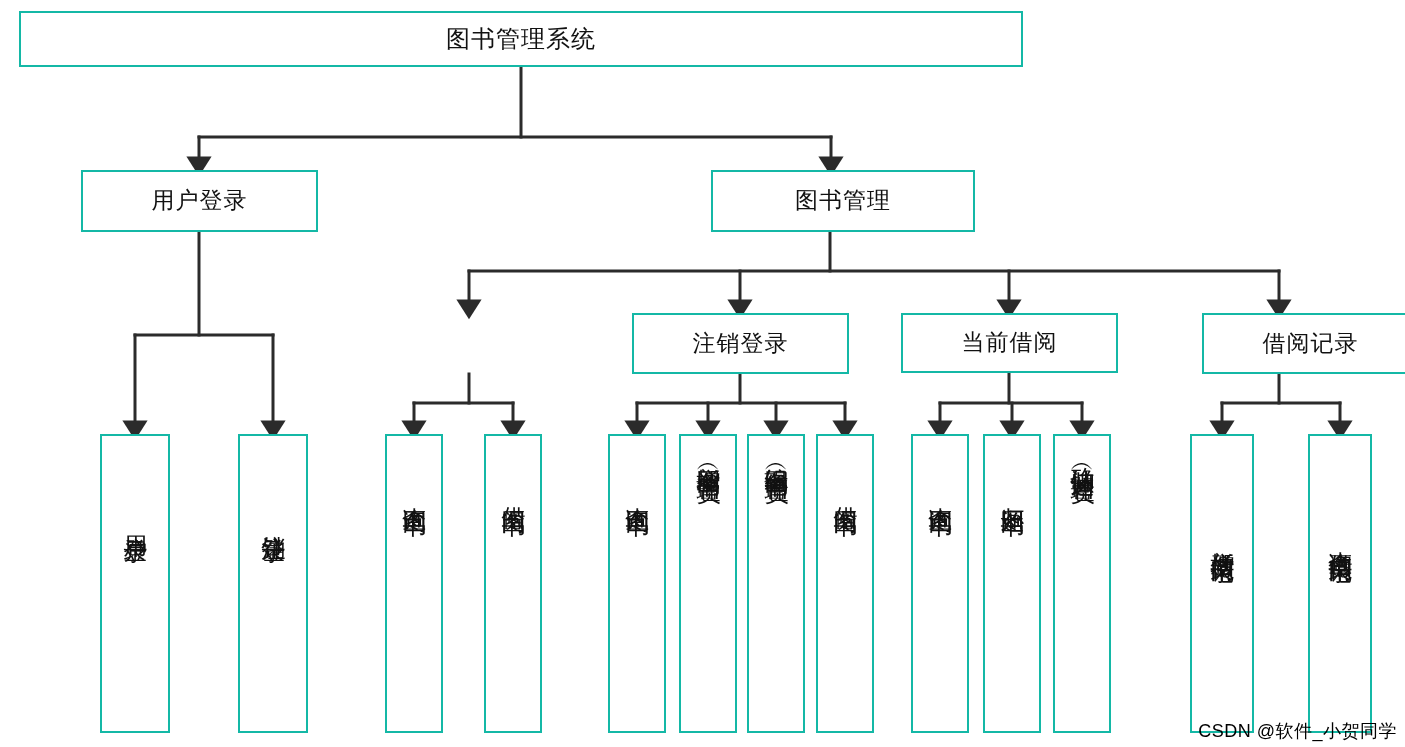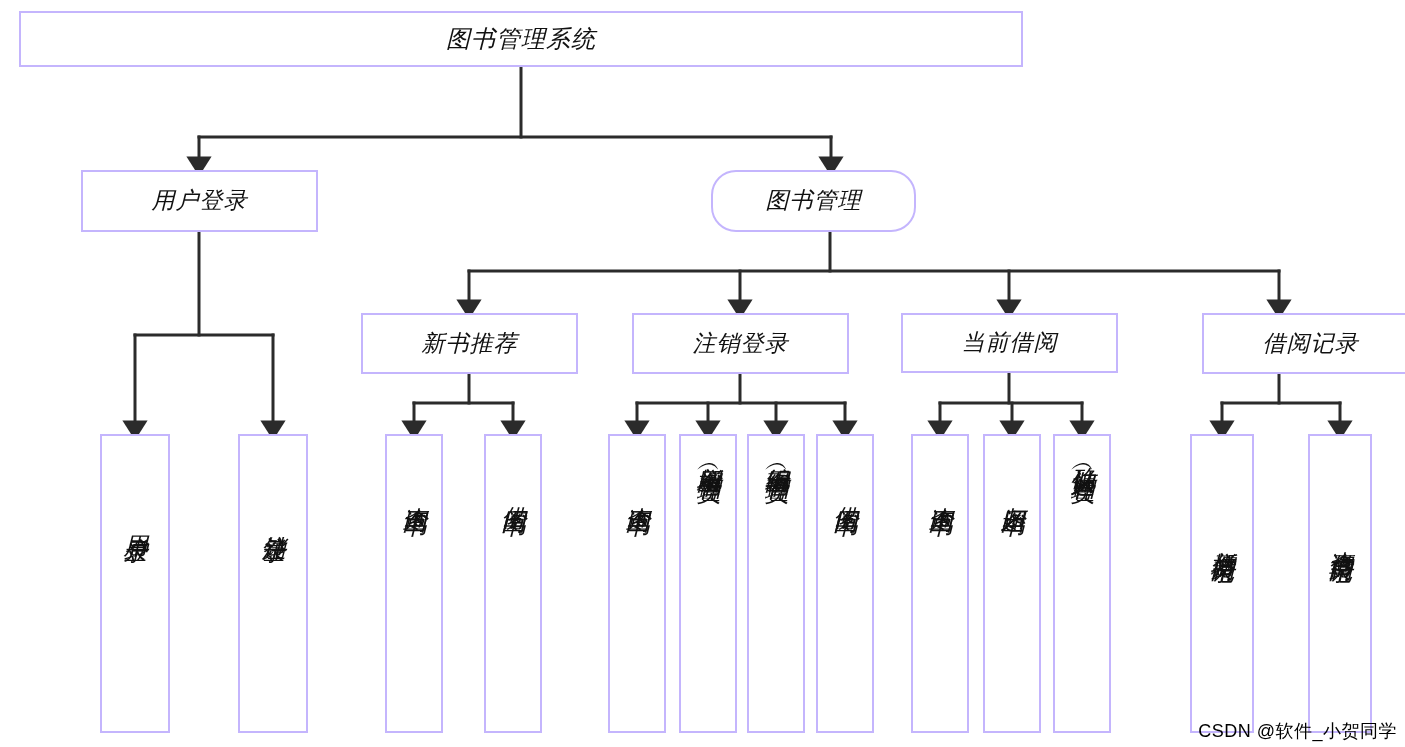--- a/index.html
+++ b/index.html
@@ -23,26 +23,25 @@
     left: 0;
     top: 0;
     width: 1405px;
     height: 747px;
     pointer-events: none;
   }
   .node {
     position: absolute;
     box-sizing: border-box;
     background: #ffffff;
-    border: 2px solid #c4b5fd;
+    border: 2px solid #14b8a6;
     display: flex;
     align-items: center;
     justify-content: center;
     color: #111111;
-    font-style: italic;
   }
   .node.horizontal {
     font-size: 23px;
     letter-spacing: 1px;
     line-height: 1.2;
   }
   .node.root {
     font-size: 24px;
   }
   .node.vertical {
@@ -139,27 +138,24 @@
   </svg>
 
   <div class="node horizontal root" style="left:19px; top:11px; width:1004px; height:56px;">
     <span>图书管理系统</span>
   </div>
 
   <div class="node horizontal" style="left:81px; top:170px; width:237px; height:62px;">
     <span>用户登录</span>
   </div>
 
-  <div class="node horizontal" style="left:711px; top:170px; width:205px; height:62px;border-radius:25px;">
+  <div class="node horizontal" style="left:711px; top:170px; width:264px; height:62px;">
     <span>图书管理</span>
   </div>
 
-  <div class="node horizontal" style="left:361px; top:313px; width:217px; height:61px;">
-    <span>新书推荐</span>
-  </div>
 
   <div class="node horizontal" style="left:632px; top:313px; width:217px; height:61px;">
     <span>注销登录</span>
   </div>
 
   <div class="node horizontal" style="left:901px; top:313px; width:217px; height:60px;">
     <span>当前借阅</span>
   </div>
 
   <div class="node horizontal" style="left:1170px; top:313px; width:217px; height:61px;margin-left:32px;">

